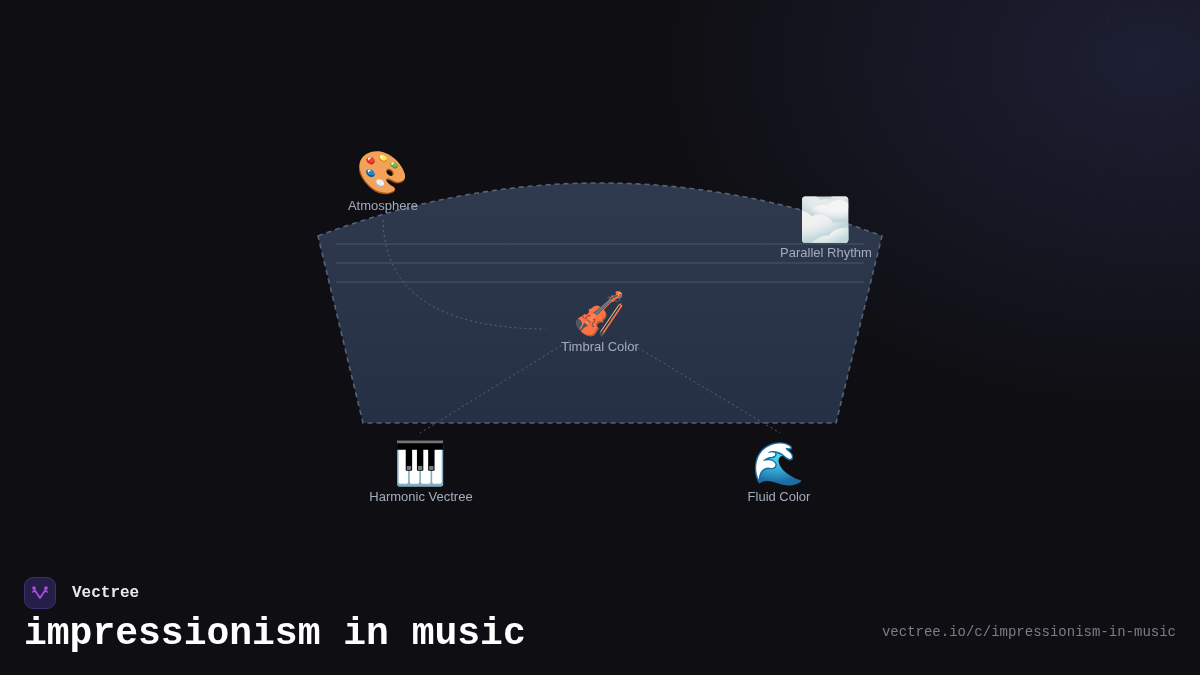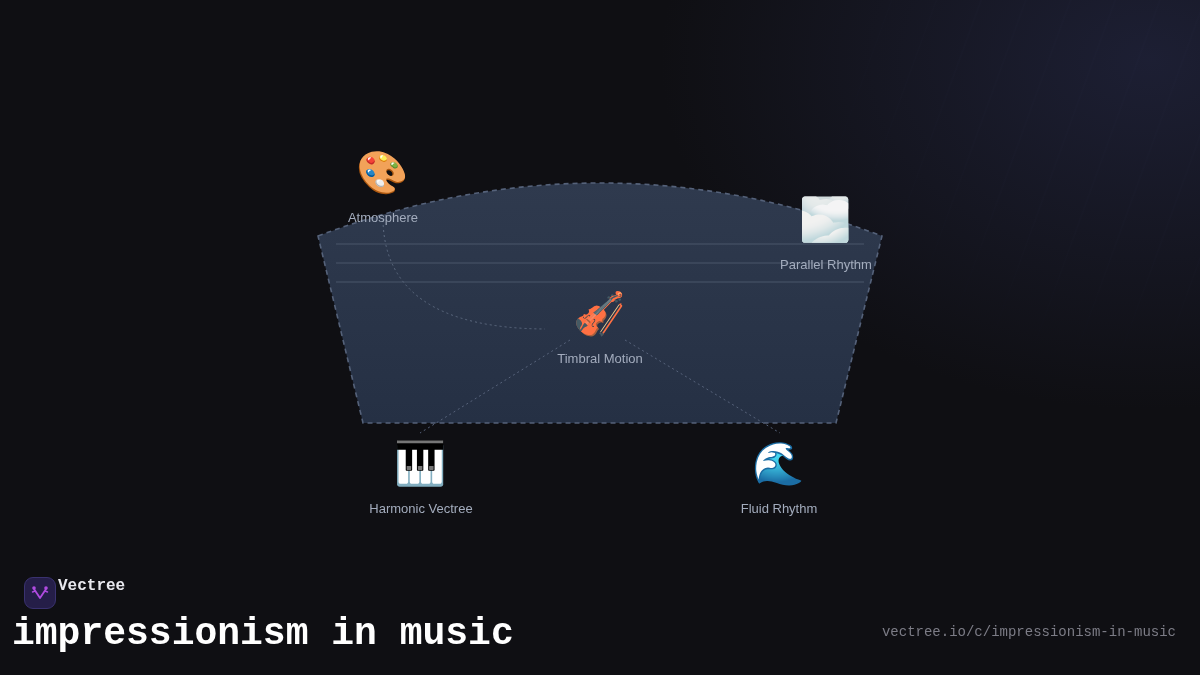--- a/index.html
+++ b/index.html
@@ -7,26 +7,26 @@
     background:#0f0f13;font-family:"Liberation Sans","DejaVu Sans",sans-serif;}
   .bg-glow{position:absolute;inset:0;
     background:radial-gradient(ellipse 700px 500px at 1150px 60px, rgba(40,44,78,0.55), rgba(20,20,30,0) 70%);}
   .bg-rays{position:absolute;inset:0;opacity:0.35;
     background:repeating-linear-gradient(110deg, rgba(255,255,255,0.0) 0px, rgba(255,255,255,0.0) 38px, rgba(120,130,180,0.05) 40px, rgba(255,255,255,0) 42px);
     -webkit-mask-image:radial-gradient(ellipse 600px 500px at 1150px 80px, #000 30%, transparent 75%);
     mask-image:radial-gradient(ellipse 600px 500px at 1150px 80px, #000 30%, transparent 75%);}
   svg.diagram{position:absolute;left:0;top:0;}
   .node{position:absolute;display:flex;flex-direction:column;align-items:center;transform:translateX(-50%);}
   .node .emoji{font-size:42px;line-height:50px;height:50px;}
-  .node .label{font-size:13px;color:#a3acbd;margin-top:12px;white-space:nowrap;}
-  .brand{position:absolute;left:24px;top:577px;display:flex;gap:2px;}
+  .node .label{font-size:13px;color:#a3acbd;margin-top:0;white-space:nowrap;}
+  .brand{position:absolute;left:24px;top:577px;display:flex;align-items:center;gap:16px;}
   .logo{width:32px;height:32px;border-radius:9px;background:#251e48;border:1px solid #3a3270;
     display:flex;align-items:center;justify-content:center;box-sizing:border-box;}
   .brand-name{font-family:"Liberation Mono","DejaVu Sans Mono",monospace;font-weight:bold;font-size:16px;color:#e8e8ee;}
-  .title{position:absolute;left:12px;top:610px;font-family:"Liberation Mono","DejaVu Sans Mono",monospace;
+  .title{position:absolute;left:24px;top:610px;font-family:"Liberation Mono","DejaVu Sans Mono",monospace;
     font-weight:bold;font-size:38px;color:#ffffff;letter-spacing:0px;line-height:48px;}
   .url{position:absolute;right:24px;top:624px;font-family:"Liberation Mono","DejaVu Sans Mono",monospace;
     font-size:14px;color:#7c7c86;text-align:center;}
 </style>
 </head>
 <body>
 
 <div class="bg-glow"></div>
 <div class="bg-rays"></div>
 
@@ -54,31 +54,31 @@
   <span class="label">Atmosphere</span>
 </div>
 
 <div class="node" style="left:826px;top:195px;">
   <span class="emoji">🌫️</span>
   <span class="label">Parallel Rhythm</span>
 </div>
 
 <div class="node" style="left:600px;top:289px;">
   <span class="emoji">🎻</span>
-  <span class="label">Timbral Motion</span>
+  <span class="label">Timbral Color</span>
 </div>
 
 <div class="node" style="left:421px;top:439px;">
   <span class="emoji">🎹</span>
   <span class="label">Harmonic Vectree</span>
 </div>
 
 <div class="node" style="left:779px;top:439px;">
   <span class="emoji">🌊</span>
-  <span class="label">Fluid Rhythm</span>
+  <span class="label">Fluid Color</span>
 </div>
 
 <div class="brand">
   <div class="logo">
     <svg width="18" height="16" viewBox="0 0 18 16">
       <path d="M3,4 L9,13 L15,4" fill="none" stroke="#b04be0" stroke-width="1.8" stroke-linecap="round" stroke-linejoin="round"></path>
       <circle cx="3" cy="3" r="1.8" fill="#b04be0"></circle>
       <circle cx="15" cy="3" r="1.8" fill="#b04be0"></circle>
       <path d="M1.5,7 L4,6 M16.5,7 L14,6" stroke="#b04be0" stroke-width="1.4" stroke-linecap="round"></path>
     </svg>

